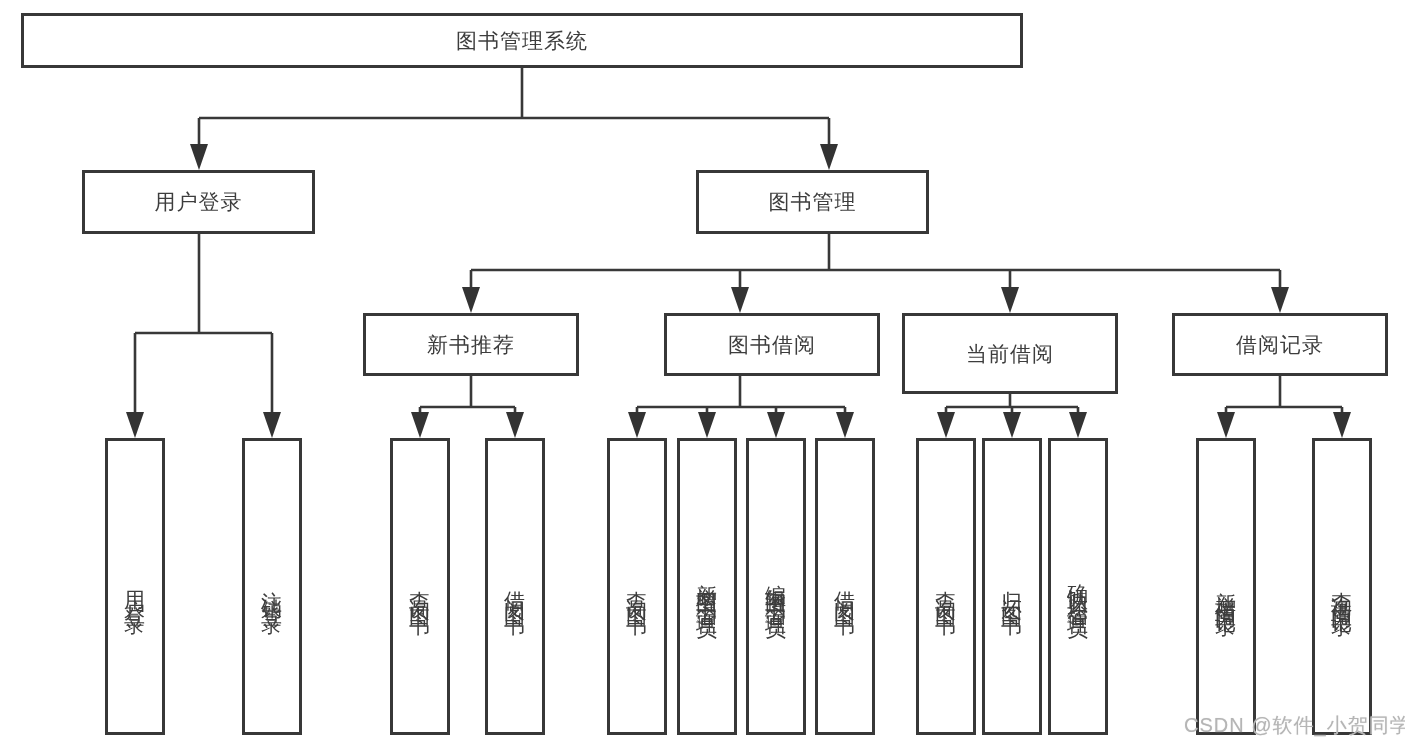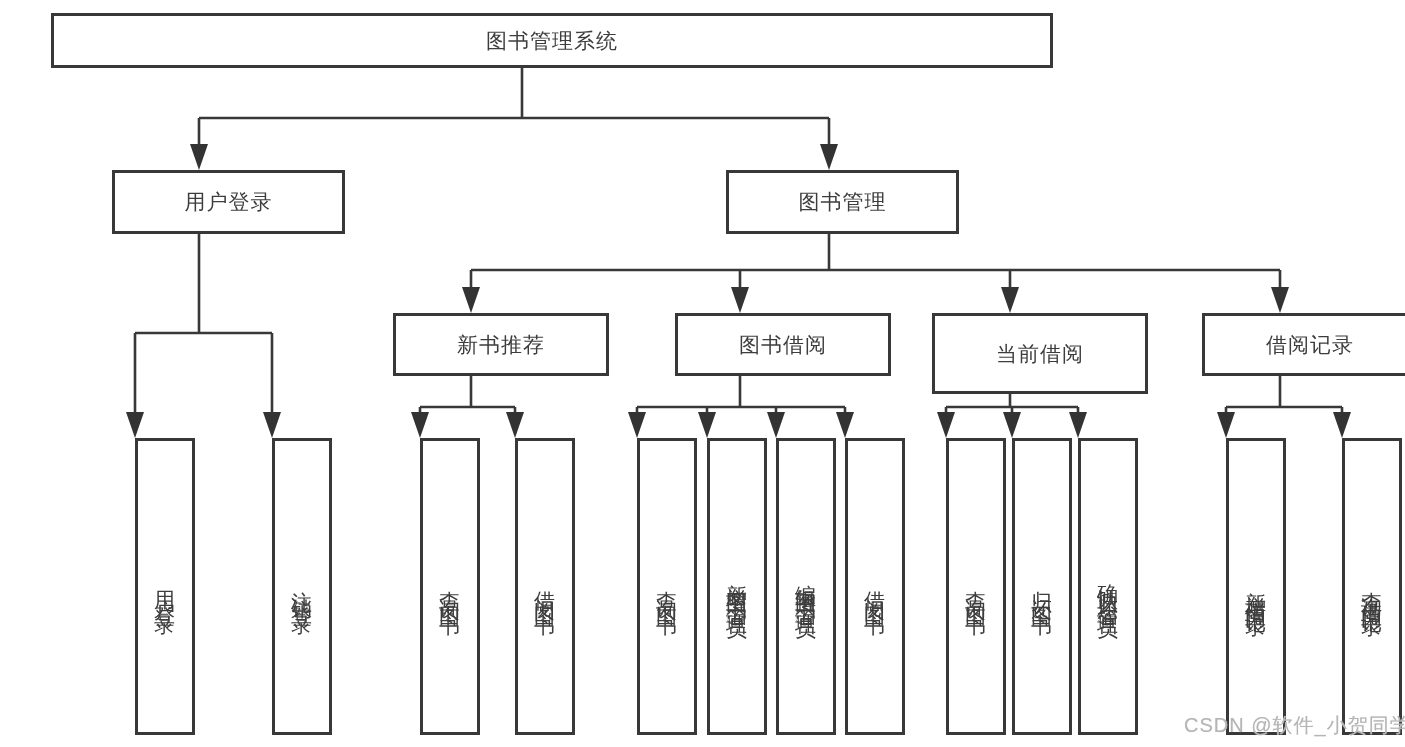--- a/index.html
+++ b/index.html
@@ -15,21 +15,20 @@
     position:absolute;
     box-sizing:border-box;
     border:3px solid #383838;
     background:#ffffff;
     color:#3d3d3d;
     display:flex;align-items:center;justify-content:center;
     text-align:center;
     font-size:21px;
     letter-spacing:1px;
     z-index:2;
-    margin-left:30px;
   }
   .leaf{
     writing-mode:vertical-rl;
     text-orientation:mixed;
     letter-spacing:8px;
     line-height:1;
     font-size:21px;
     padding-top:6px;
   }
   .leaf.long{letter-spacing:5px;}
@@ -95,21 +94,21 @@
       <polygon points="1342,438 1333,412 1351,412"></polygon>
     </g>
   </svg>
 
   <div class="box" style="left:21px;top:13px;width:1002px;height:55px;">图书管理系统</div>
 
   <div class="box" style="left:82px;top:170px;width:233px;height:64px;">用户登录</div>
   <div class="box" style="left:696px;top:170px;width:233px;height:64px;">图书管理</div>
 
   <div class="box" style="left:363px;top:313px;width:216px;height:63px;">新书推荐</div>
-  <div class="box" style="left:645px;top:313px;width:216px;height:63px;">图书借阅</div>
+  <div class="box" style="left:664px;top:313px;width:216px;height:63px;">图书借阅</div>
   <div class="box" style="left:902px;top:313px;width:216px;height:81px;">当前借阅</div>
   <div class="box" style="left:1172px;top:313px;width:216px;height:63px;">借阅记录</div>
 
   <div class="box leaf" style="left:105px;top:438px;width:60px;height:297px;">用户登录</div>
   <div class="box leaf" style="left:242px;top:438px;width:60px;height:297px;">注销登录</div>
 
   <div class="box leaf" style="left:390px;top:438px;width:60px;height:297px;">查询图书</div>
   <div class="box leaf" style="left:485px;top:438px;width:60px;height:297px;">借阅图书</div>
 
   <div class="box leaf" style="left:607px;top:438px;width:60px;height:297px;">查询图书</div>

